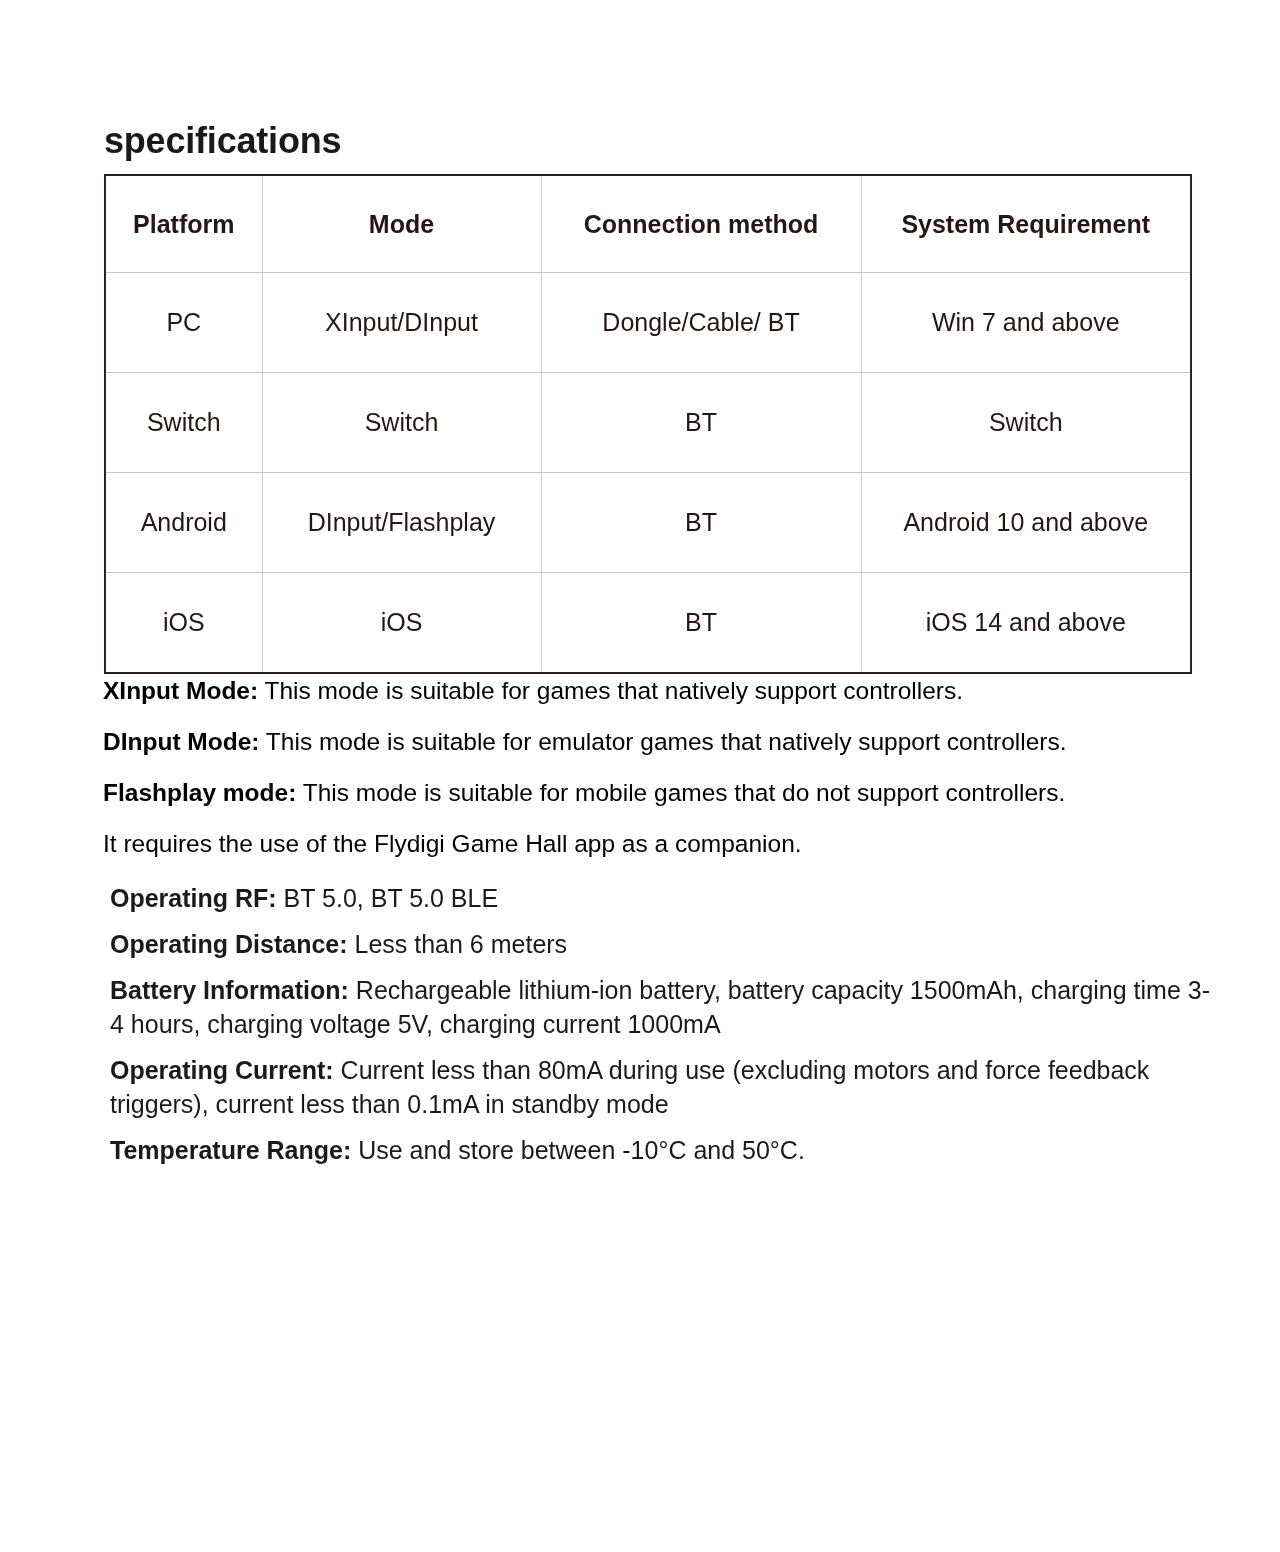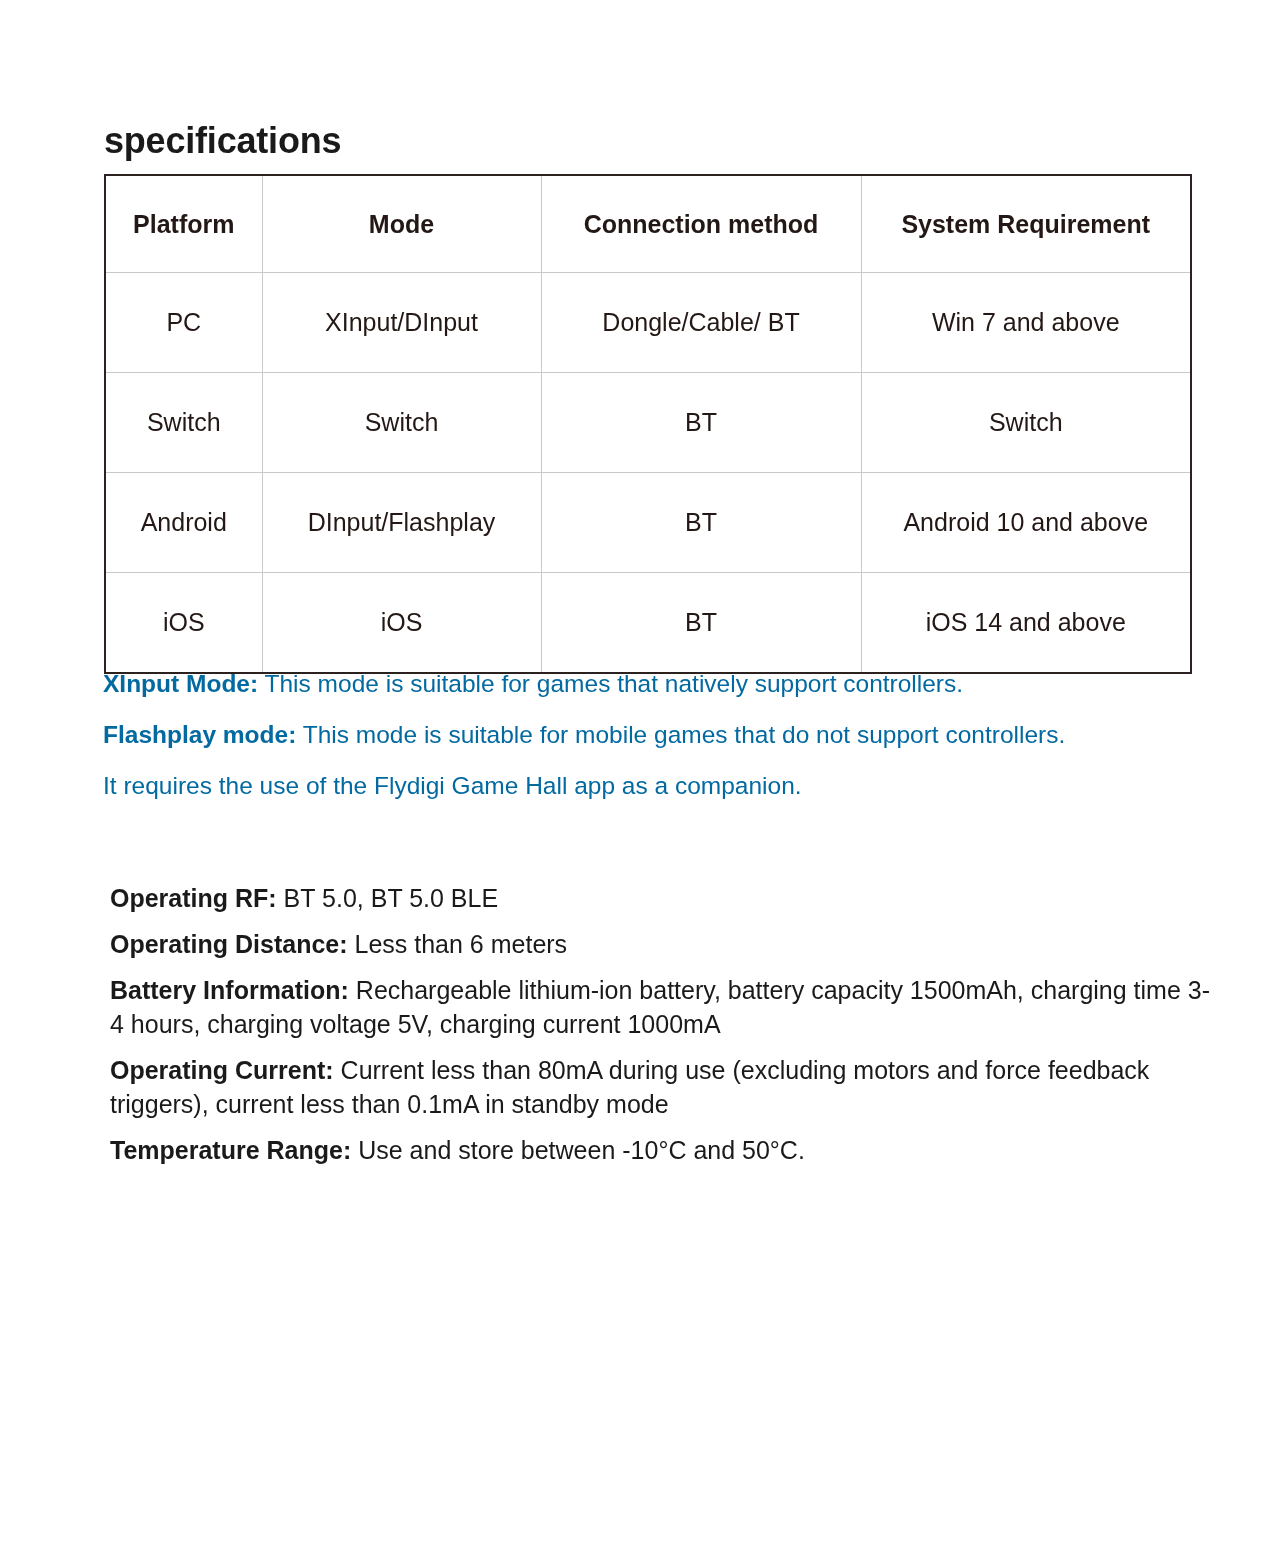--- a/index.html
+++ b/index.html
@@ -85,24 +85,24 @@
   table.spec-table td:last-child { border-right: none; }
 
   
   .notes {
     position: absolute;
     left: 103px;
     top: 670px;
     width: 1110px;
   }
   .notes p {
-    margin: 0 0 22px 0;
+    margin: 7px 0 22px 0;
     font-size: 24.5px;
     line-height: 1.18;
-    color: #0369a1;
+    color: #000000;
     font-weight: 400;
   }
   .notes p:last-child { margin-bottom: 0; }
   .notes .lbl {
     font-weight: 700;
   }
 
   
   .specs {
     position: absolute;
@@ -167,20 +167,21 @@
           <td>iOS</td>
           <td>BT</td>
           <td>iOS 14 and above</td>
         </tr>
       </tbody>
     </table>
   </div>
 
   <div class="notes">
     <p><span class="lbl">XInput Mode:</span><span> This mode is suitable for games that natively support controllers.</span></p>
+    <p><span class="lbl">DInput Mode:</span><span> This mode is suitable for emulator games that natively support controllers.</span></p>
     <p><span class="lbl">Flashplay mode:</span><span>  This mode is suitable for mobile games that do not support controllers.</span></p>
     <p><span>It requires the use of the Flydigi Game Hall app as a companion.</span></p>
   </div>
 
   <div class="specs">
     <p><span class="lbl">Operating RF:</span><span> BT 5.0, BT 5.0 BLE</span></p>
     <p><span class="lbl">Operating Distance:</span><span> Less than 6 meters</span></p>
     <p><span class="lbl">Battery Information:</span><span> Rechargeable lithium-ion battery, battery capacity 1500mAh, charging time 3-4 hours, charging voltage 5V, charging current 1000mA</span></p>
     <p><span class="lbl">Operating Current:</span><span> Current less than 80mA during use (excluding motors and force feedback triggers), current less than 0.1mA in standby mode</span></p>
     <p><span class="lbl">Temperature Range:</span><span> Use and store between -10°C and 50°C.</span></p>

